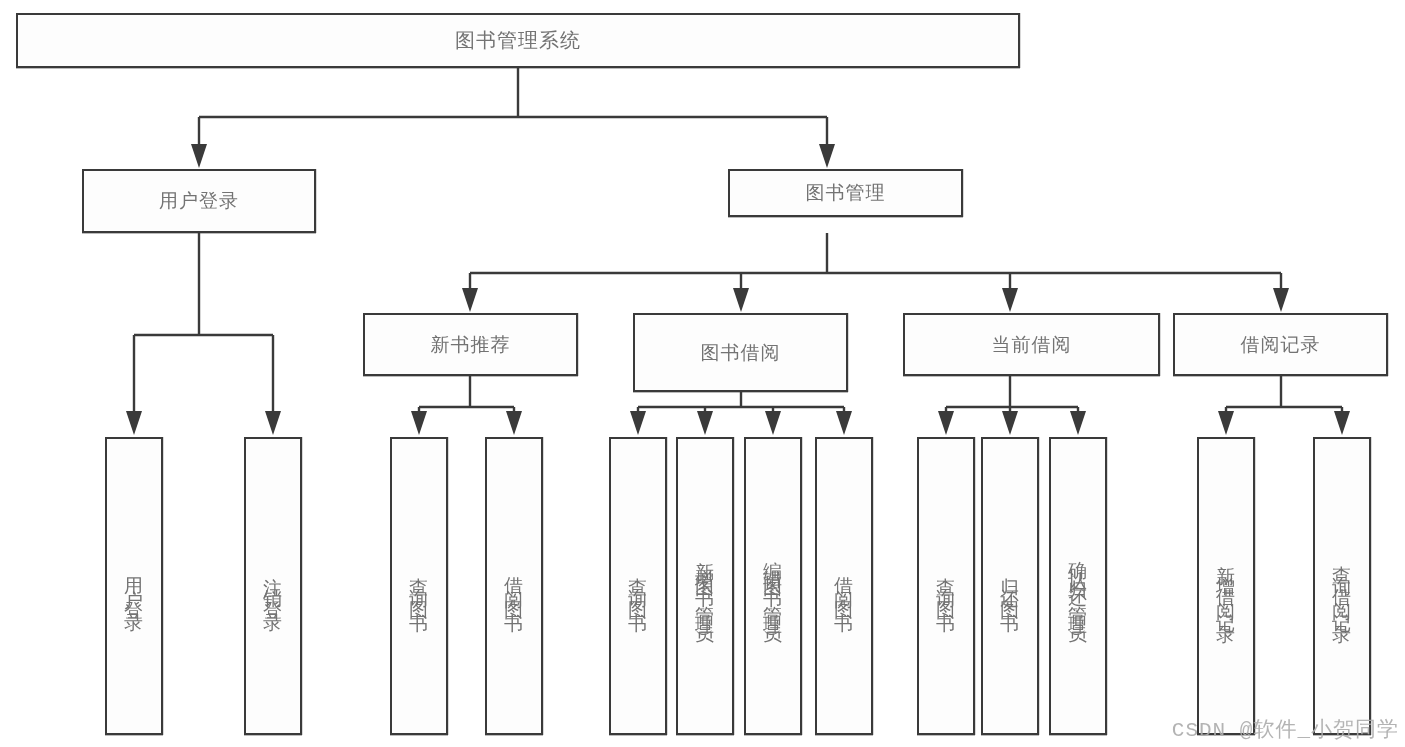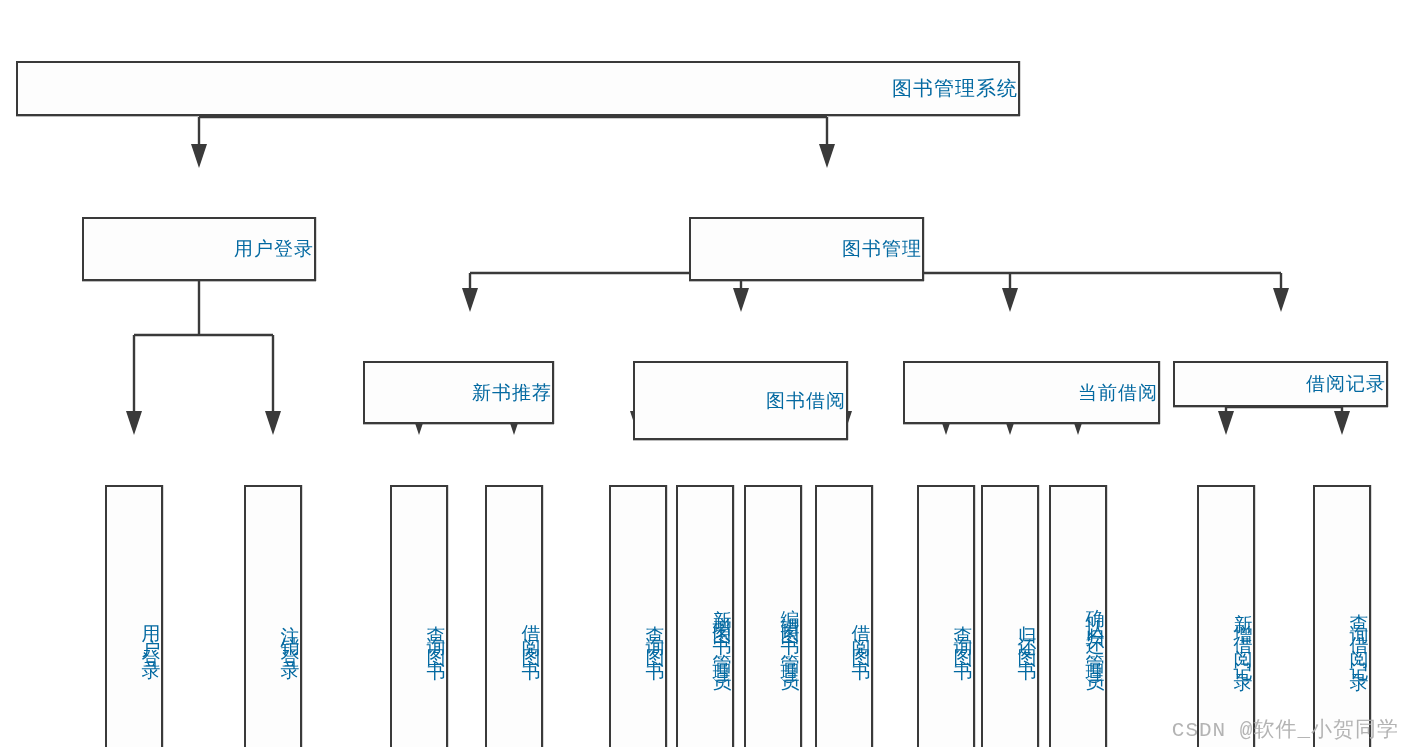--- a/index.html
+++ b/index.html
@@ -11,25 +11,24 @@
     overflow:hidden;
   }
   .wires{position:absolute;left:0;top:0;z-index:1;}
   .wire{fill:none;stroke:#3a3a3a;stroke-width:2.4;}
   .arrowhead{fill:#3a3a3a;stroke:none;}
   .node{
     position:absolute;
     box-sizing:border-box;
     border:2px solid #3a3a3a;
     background:#fdfdfd;
-    display:flex;align-items:center;justify-content:flex-end;
-    color:#0369a1;
+    display:flex;align-items:center;justify-content:center;
+    color:#737373;
     z-index:2;
     box-shadow:0 1px 0 rgba(60,60,60,.35), 1px 0 0 rgba(60,60,60,.2);
-    margin-top:48px;
   }
   .hlabel{font-size:19px;letter-spacing:1px;white-space:nowrap;}
   .root .hlabel{font-size:20px;}
   .vbox{top:437px;width:58px;height:298px;}
   .vtext{
     writing-mode:vertical-rl;
     text-orientation:mixed;
     font-size:19px;
     line-height:1;
     white-space:nowrap;
@@ -90,34 +89,34 @@
     </g>
   </svg>
 
   <div class="node root" style="left:16px;top:13px;width:1004px;height:55px">
     <span class="hlabel">图书管理系统</span>
   </div>
 
   <div class="node" style="left:82px;top:169px;width:234px;height:64px">
     <span class="hlabel">用户登录</span>
   </div>
-  <div class="node" style="left:689px;top:169px;width:235px;height:64px">
+  <div class="node" style="left:728px;top:169px;width:235px;height:48px">
     <span class="hlabel">图书管理</span>
   </div>
 
-  <div class="node" style="left:363px;top:313px;width:191px;height:63px">
+  <div class="node" style="left:363px;top:313px;width:215px;height:63px">
     <span class="hlabel">新书推荐</span>
   </div>
   <div class="node" style="left:633px;top:313px;width:215px;height:79px">
     <span class="hlabel">图书借阅</span>
   </div>
   <div class="node" style="left:903px;top:313px;width:257px;height:63px">
     <span class="hlabel">当前借阅</span>
   </div>
-  <div class="node" style="left:1173px;top:313px;width:215px;height:46px">
+  <div class="node" style="left:1173px;top:313px;width:215px;height:63px">
     <span class="hlabel">借阅记录</span>
   </div>
 
   <div class="node vbox" style="left:105px">
     <span class="vtext ls-short">用户登录</span>
   </div>
   <div class="node vbox" style="left:244px">
     <span class="vtext ls-short">注销登录</span>
   </div>
 

